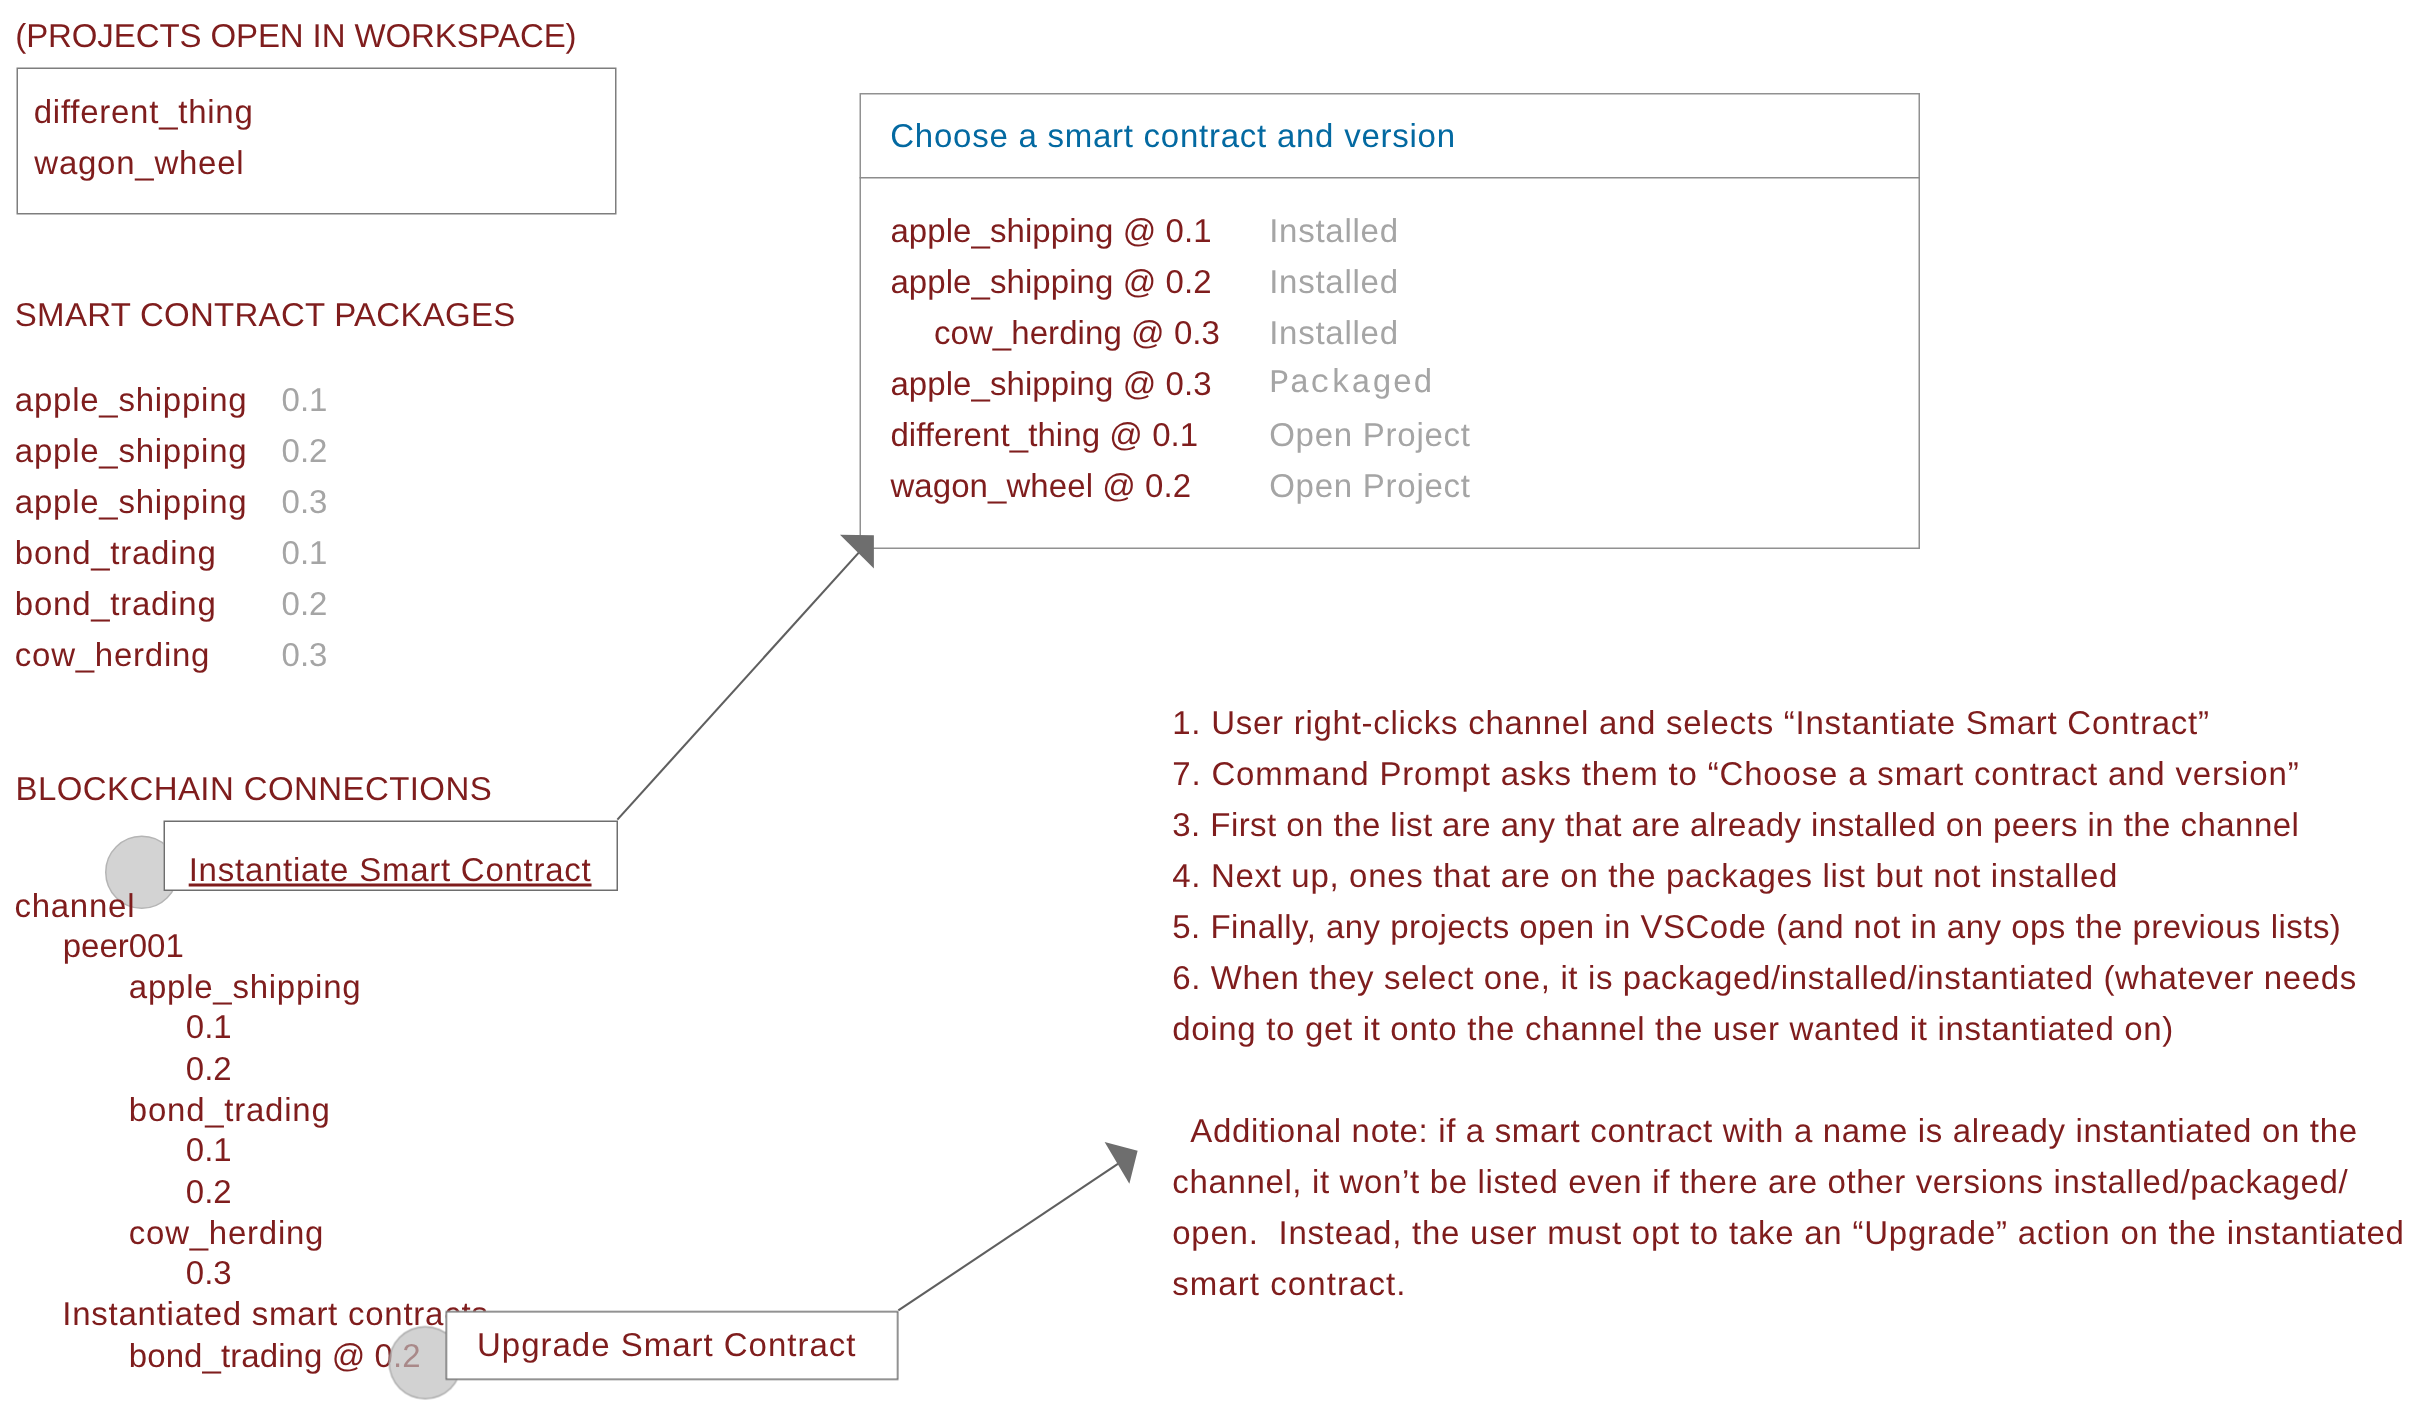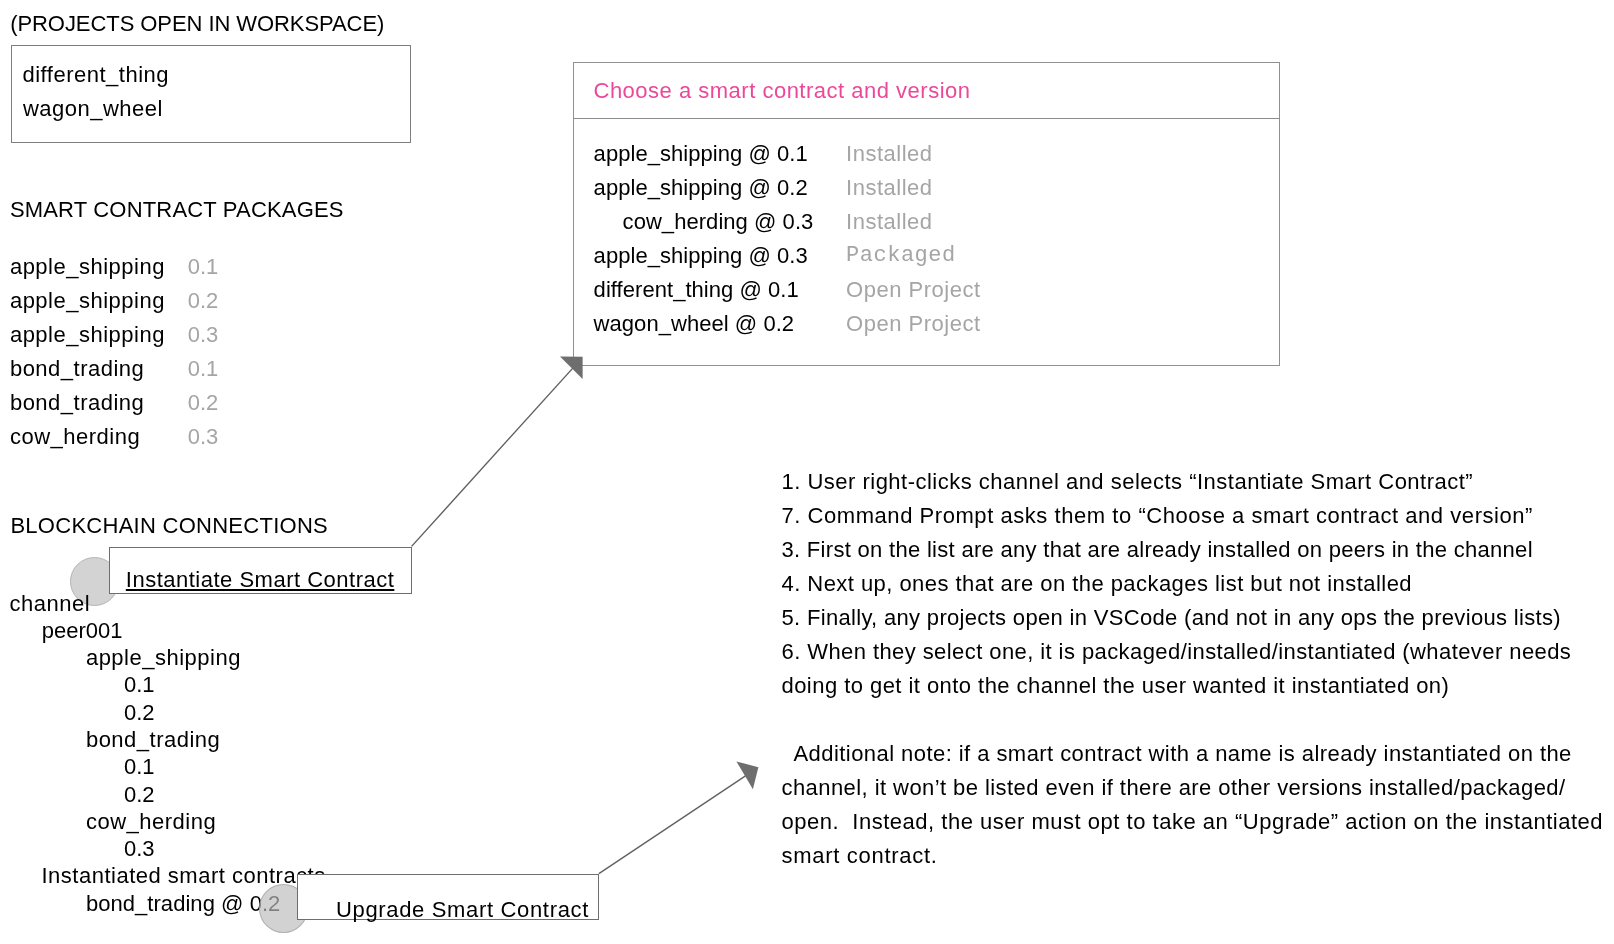--- a/index.html
+++ b/index.html
@@ -4,21 +4,21 @@
 <title>Instantiate / Upgrade Smart Contract flow</title>
 <style>
   html,body{margin:0;padding:0;}
   body{
     width:1614px;height:944px;position:relative;overflow:hidden;
     background:#ffffff;
     font-family:"Liberation Sans",sans-serif;
     -webkit-font-smoothing:antialiased;
   }
   .abs{position:absolute;}
-  .t{position:absolute;transform:translateZ(0);font-size:22px;line-height:22px;color:#000000;white-space:pre;letter-spacing:0.5px;}
+  .t{position:absolute;transform:translateZ(0);font-size:22px;line-height:22px;color:#7f1d1d;white-space:pre;letter-spacing:0.5px;}
   .caps{letter-spacing:-0.07px;}
   .lsopt{letter-spacing:0.05px;}
   .lsnum{letter-spacing:0px;text-align:center;}
   .muted{color:#a5a5a5;}
   .box{position:absolute;border:1px solid #6e6e6e;background:#fff;box-sizing:border-box;}
   svg.layer{position:absolute;left:0;top:0;width:1614px;height:944px;overflow:visible;z-index:5;pointer-events:none;}
 </style>
 </head>
 <body>
 
@@ -70,25 +70,25 @@
   <line x1="411.6" y1="546.4" x2="580.5" y2="359.6" stroke="#5f5f5f" stroke-width="1.4"></line>
   <polygon points="560.0,356.5 582.6,356.8 582.6,379.0" fill="#6e6e6e"></polygon>
   <line x1="598.9" y1="873.6" x2="745.5" y2="775.8" stroke="#5f5f5f" stroke-width="1.4"></line>
   <polygon points="736.4,761.4 758.4,767.2 752.9,789.2" fill="#6e6e6e"></polygon>
 </svg>
 
 <div class="box" style="left:108.9px;top:546.6px;width:303.2px;height:47.2px;"></div>
 <div class="t" style="left:125.8px;top:569px;text-decoration:underline;">Instantiate Smart Contract</div>
 
 <div class="box" style="left:297.3px;top:873.7px;width:301.4px;height:46.5px;"></div>
-<div class="t" style="left:336px;top:885.9px;letter-spacing:0.66px;margin-top:13px;">Upgrade Smart Contract</div>
+<div class="t" style="left:318px;top:885.9px;letter-spacing:0.66px;">Upgrade Smart Contract</div>
 
 <div class="box" style="left:572.6px;top:61.6px;width:707.8px;height:304.3px;border-color:#919191;"></div>
 <div style="position:absolute;left:572.6px;top:118.2px;width:707.8px;height:1.2px;background:#8c8c8c;"></div>
-<div class="t muted" style="left:593.5px;top:79.5px;color:#ec4899;">Choose a smart contract and version</div>
+<div class="t muted" style="left:593.5px;top:79.5px;color:#0369a1;">Choose a smart contract and version</div>
 
 <div class="abs" style="left:0;top:0;">
   <div class="t lsopt" style="position:absolute;left:593.6px;top:142.8px;">apple_shipping @ 0.1</div>
   <div class="t muted" style="position:absolute;left:846.1px;top:142.8px;">Installed</div>
   <div class="t lsopt" style="position:absolute;left:593.6px;top:176.8px;">apple_shipping @ 0.2</div>
   <div class="t muted" style="position:absolute;left:846.1px;top:176.8px;">Installed</div>
   <div class="t lsopt" style="position:absolute;left:593.6px;top:210.8px;margin-left:29px;">cow_herding @ 0.3</div>
   <div class="t muted" style="position:absolute;left:846.1px;top:210.8px;">Installed</div>
   <div class="t lsopt" style="position:absolute;left:593.6px;top:244.8px;">apple_shipping @ 0.3</div>
   <div class="t muted" style="position:absolute;left:846.1px;top:244.8px;font-family:Liberation Mono, monospace;">Packaged</div>

